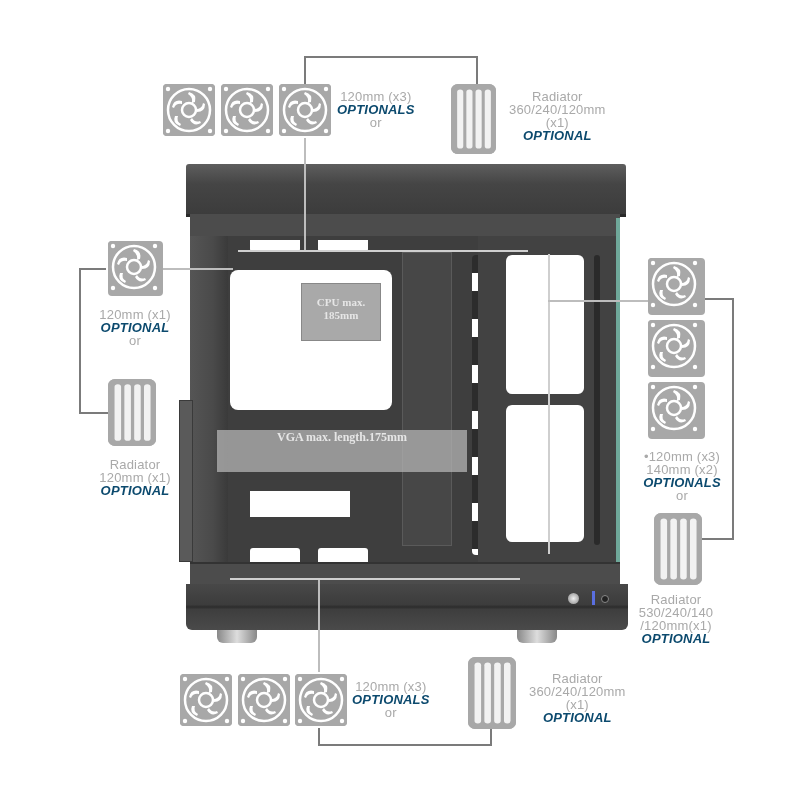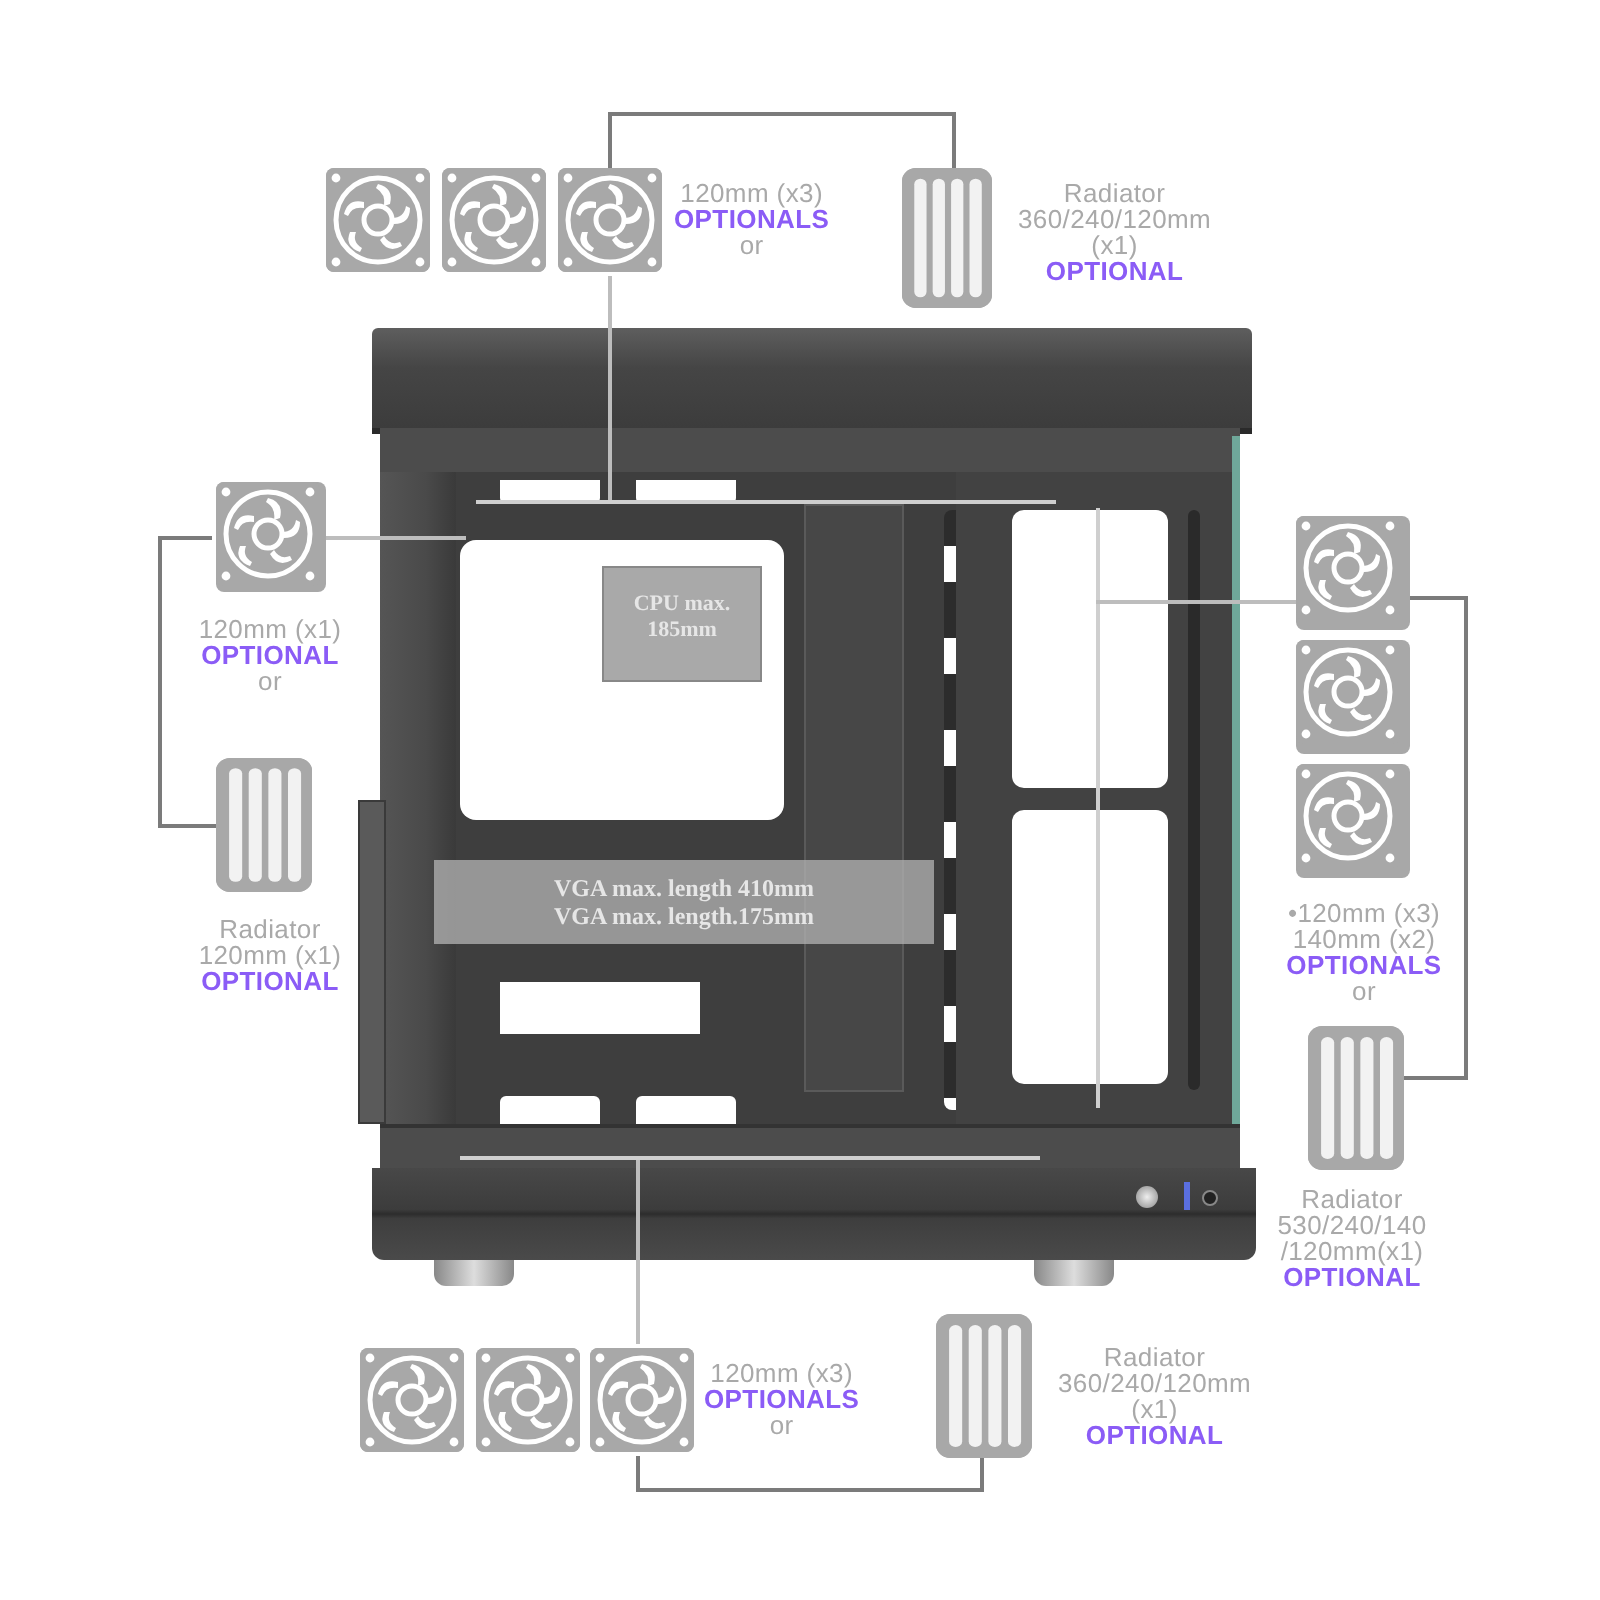--- a/index.html
+++ b/index.html
@@ -1,18 +1,18 @@
 <!DOCTYPE html>
 <html><head>
 <meta charset="utf-8">
 <style>
   html, body { margin:0; padding:0; background:#ffffff; }
   body { width:800px; height:800px; position:relative; overflow:hidden; font-family:"Liberation Sans", sans-serif; }
   .label { position:absolute; color:#a9a9a9; font-size:13px; line-height:13px; letter-spacing:0.2px; }
-  .label .b { font-weight:bold; color:#8b5cf6; display:block; }
+  .label .b { font-weight:bold; color:#0c4a6e; display:block;font-style:italic; }
   .label span { display:block;text-align:center; }
   .center { text-align:center; }
   .fan { position:absolute; width:52px; height:52px; background:#a8a8a8; border-radius:4px; }
   .fan svg { width:52px; height:52px; display:block; }
   .rad { position:absolute; background:#a8a8a8; border-radius:7px; }
   .rad svg { display:block; }
   .line { position:absolute; background:#7b7b7b; }
   .case-part { position:absolute; }
   .overlay { position:absolute; background:rgba(175,175,175,0.78); color:#e6e6e6; font-weight:bold; text-align:center;font-family:Liberation Serif, serif; }
 </style>
@@ -88,21 +88,20 @@
 
   <div class="case-part" style="left:238px;top:250px;width:290px;height:2px;background:#cfcfcf;"></div>
   <div class="case-part" style="left:230px;top:578px;width:290px;height:2px;background:#cfcfcf;"></div>
   <div class="case-part" style="left:548px;top:254px;width:2px;height:300px;background:#cfcfcf;"></div>
 
   <div class="overlay" style="left:301px;top:283px;width:78px;height:56px;background:rgba(160,160,160,0.9);border:1px solid #888;">
     <span style="display:block;margin-top:12px;font-size:11px;line-height:13px;">CPU max.</span>
     <span style="display:block;font-size:11px;line-height:13px;">185mm</span>
   </div>
   <div class="overlay" style="left:217px;top:430px;width:250px;height:42px;">
-    <span style="display:block;margin-top:7px;font-size:12px;line-height:14px;">VGA max. length 410mm</span>
     <span style="display:block;font-size:12px;line-height:14px;">VGA max. length.175mm</span>
   </div>
 </div>
 
 <div class="line" style="left:304px;top:56px;width:2px;height:30px;"></div>
 <div class="line" style="left:304px;top:56px;width:174px;height:2px;"></div>
 <div class="line" style="left:476px;top:56px;width:2px;height:30px;"></div>
 <div class="line" style="left:304px;top:138px;width:2px;height:112px;background:#bdbdbd;"></div>
 
 <div class="line" style="left:79px;top:268px;width:27px;height:2px;"></div>

